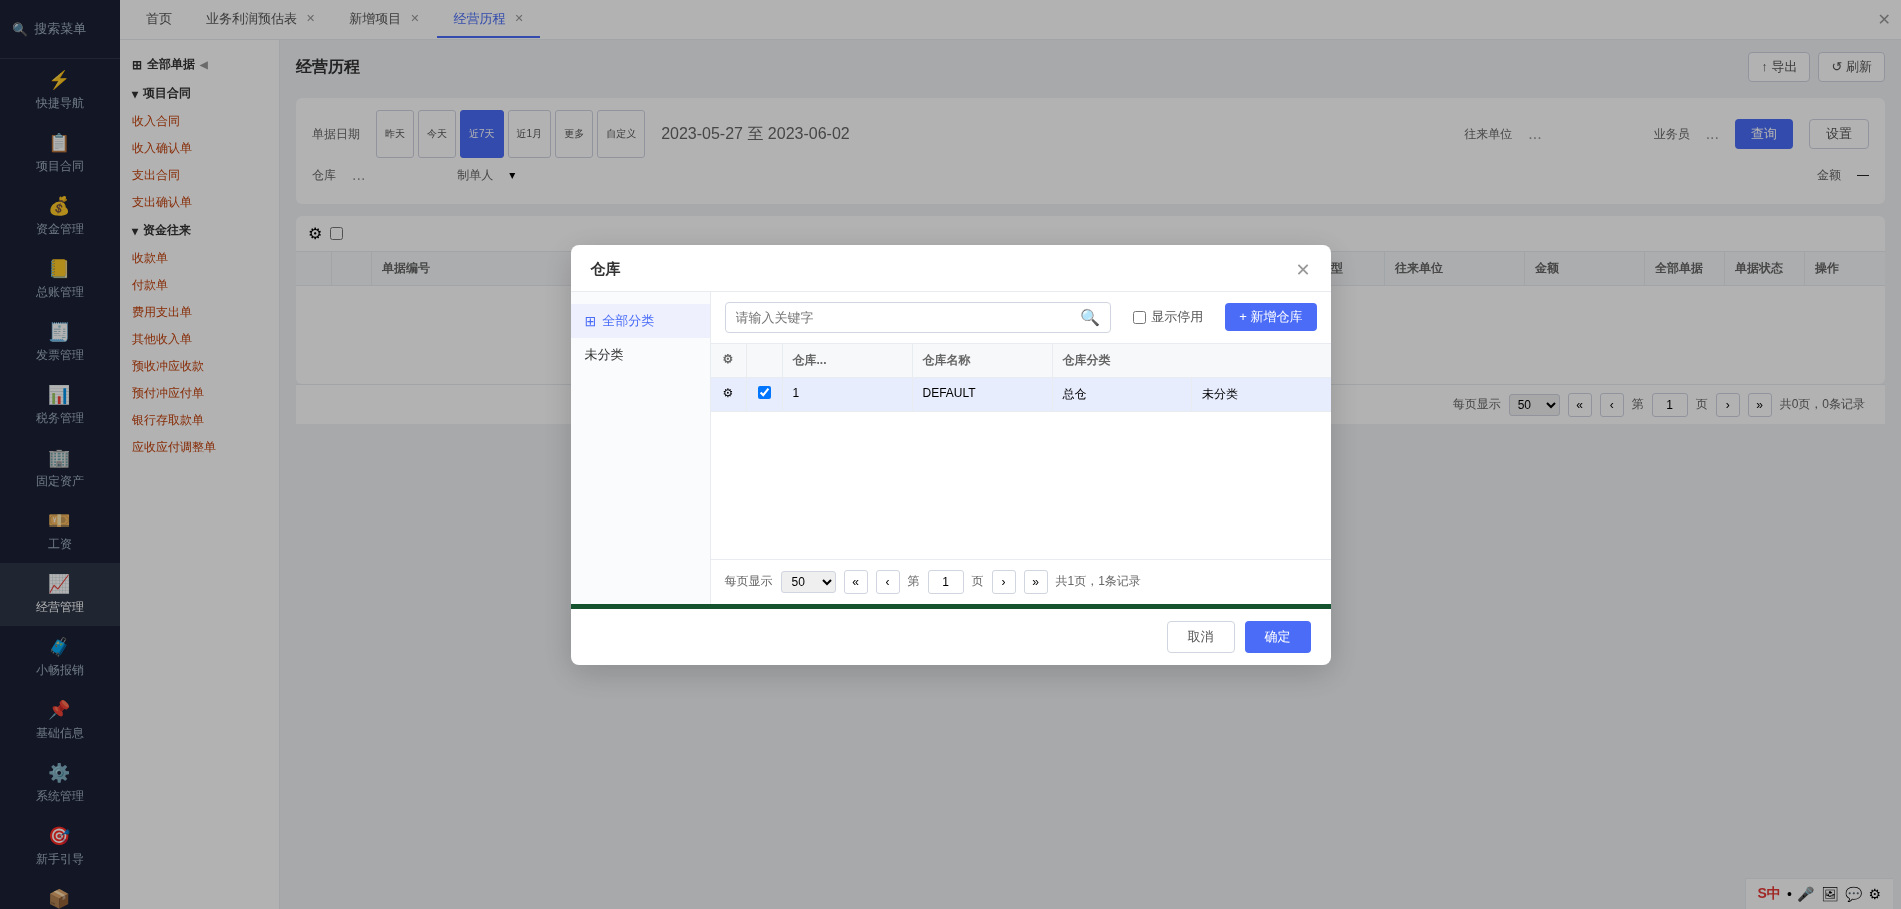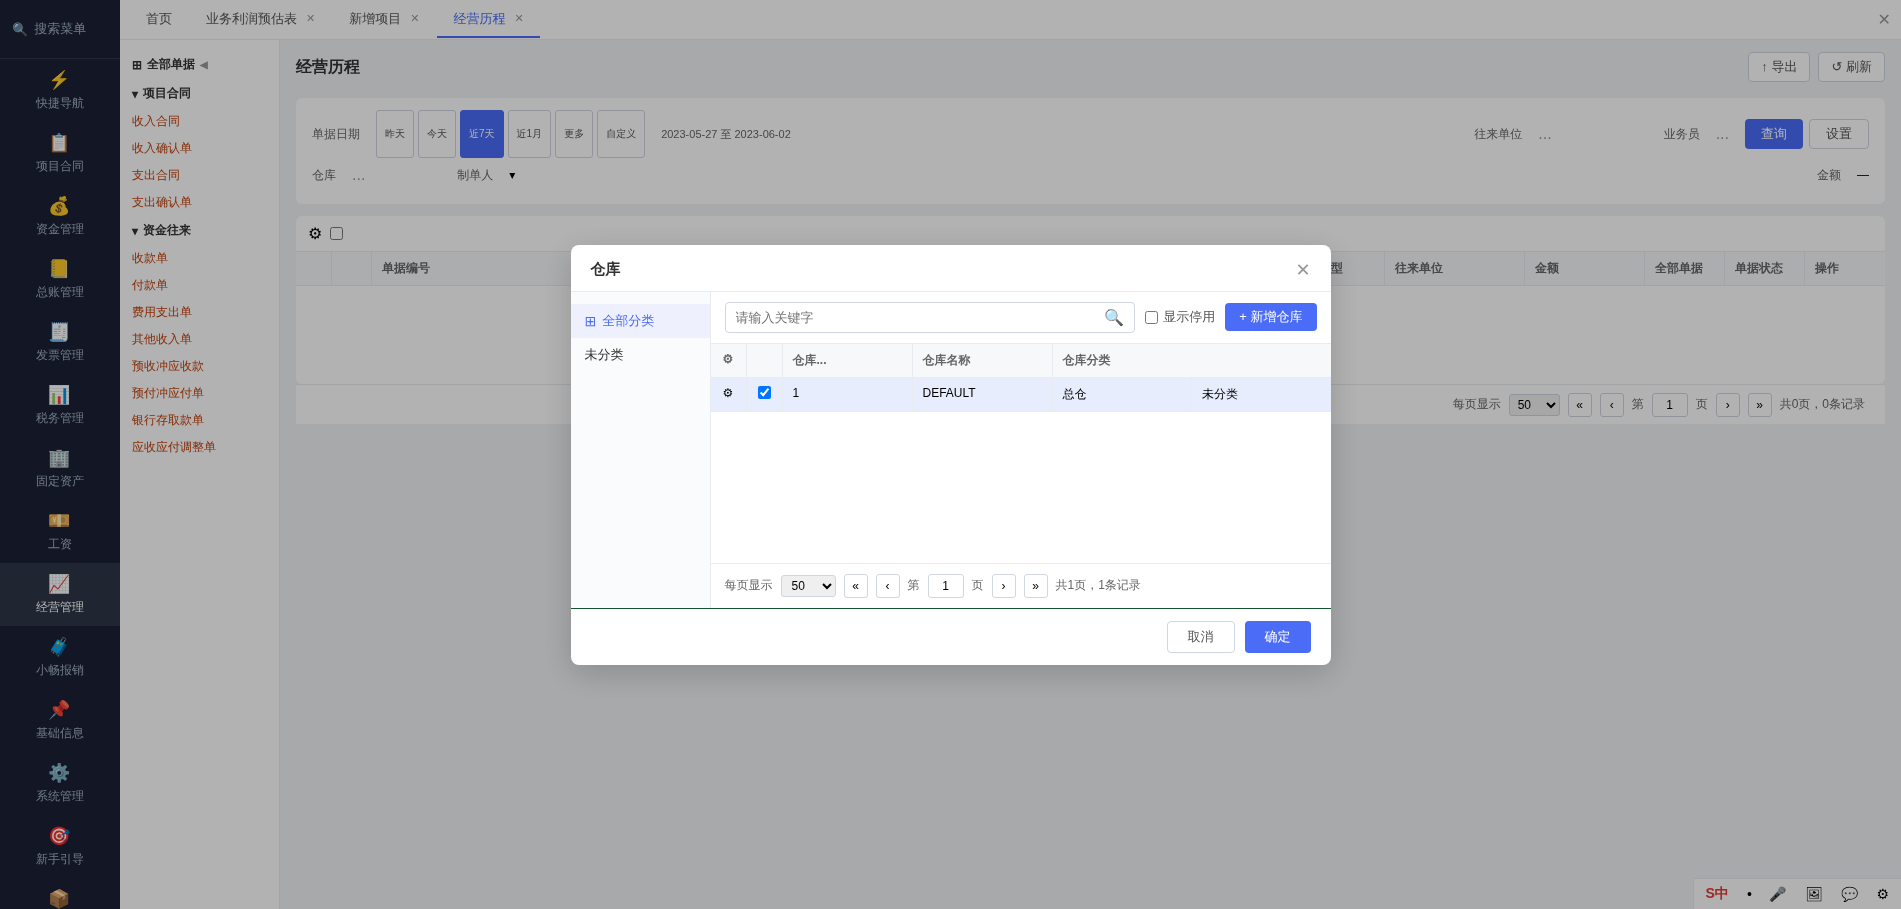--- a/index.html
+++ b/index.html
@@ -148,21 +148,21 @@
       cursor: pointer;
       color: #555;
       background: #fff;
     }
     .date-btn.active {
       background: #4a6cf7;
       color: #fff;
       border-color: #4a6cf7;
     }
     .filter-date-range {
-      font-size: 11px;
+      font-size: 16px;
       color: #666;
     }
     .filter-dots { color: #999; cursor: pointer; }
     .btn-query {
       padding: 5px 16px;
       background: #4a6cf7;
       color: #fff;
       border: none;
       border-radius: 4px;
       font-size: 13px;
@@ -312,21 +312,21 @@
     .modal-right {
       flex: 1;
       display: flex;
       flex-direction: column;
       overflow: hidden;
     }
     .modal-toolbar {
       display: flex;
       align-items: center;
       padding: 10px 14px;
-      gap: 10px;
+      gap: 22px;
       border-bottom: 1px solid #e8ecf0;
     }
     .modal-search {
       display: flex;
       align-items: center;
       border: 1px solid #d0d5e0;
       border-radius: 4px;
       overflow: hidden;
       flex: 1;
     }
@@ -426,21 +426,21 @@
       border-radius: 3px;
       text-align: center;
       font-size: 12px;
     }
     
     .modal-actions {
       display: flex;
       justify-content: flex-end;
       gap: 10px;
       padding: 12px 20px;
-      border-top: 1px solid #14532d;
+      border-top: 5px solid #14532d;
     }
     .btn-cancel {
       padding: 6px 20px;
       border: 1px solid #d0d5e0;
       border-radius: 4px;
       background: #fff;
       font-size: 13px;
       cursor: pointer;
       color: #555;
     }
@@ -478,24 +478,24 @@
       padding: 5px 12px 5px 12px;
       font-size: 12px;
       color: #c2410c;
       cursor: pointer;
     }
 
     
     .taskbar-icons {
       position: fixed;
       bottom: 0;
-      right: 0;
-      display: flex;
-      align-items: center;
-      gap: 18px;
+      right: 8px;
+      display: flex;
+      align-items: center;
+      gap: 6px;
       padding: 6px 12px;
       background: rgba(255,255,255,0.9);
       border-top: 1px solid #e8ecf0;
       border-left: 1px solid #e8ecf0;
       font-size: 14px;
       z-index: 50;
     }
   </style>
 </head>
 <body>
@@ -638,21 +638,21 @@
             <button class="date-btn"><span>更多</span></button>
             <button class="date-btn"><span>自定义</span></button>
           </div>
           <span class="filter-date-range">2023-05-27 至 2023-06-02</span>
           <div style="flex:1"></div>
           <span class="filter-label">往来单位</span>
           <span class="filter-dots">...</span>
           <div style="flex:0 0 80px"></div>
           <span class="filter-label">业务员</span>
           <span class="filter-dots">...</span>
-          <div style="display:flex;gap:6px;margin-left:auto;">
+          <div style="display:flex;gap:16px;margin-left:auto;">
             <button class="btn-query">查询</button>
             <button class="btn-settings">设置</button>
           </div>
         </div>
         <div class="filter-row">
           <span class="filter-label">仓库</span>
           <span class="filter-dots">...</span>
           <div style="width:60px"></div>
           <span class="filter-label">制单人</span>
           <span style="font-size:12px;cursor:pointer;">▾</span>

